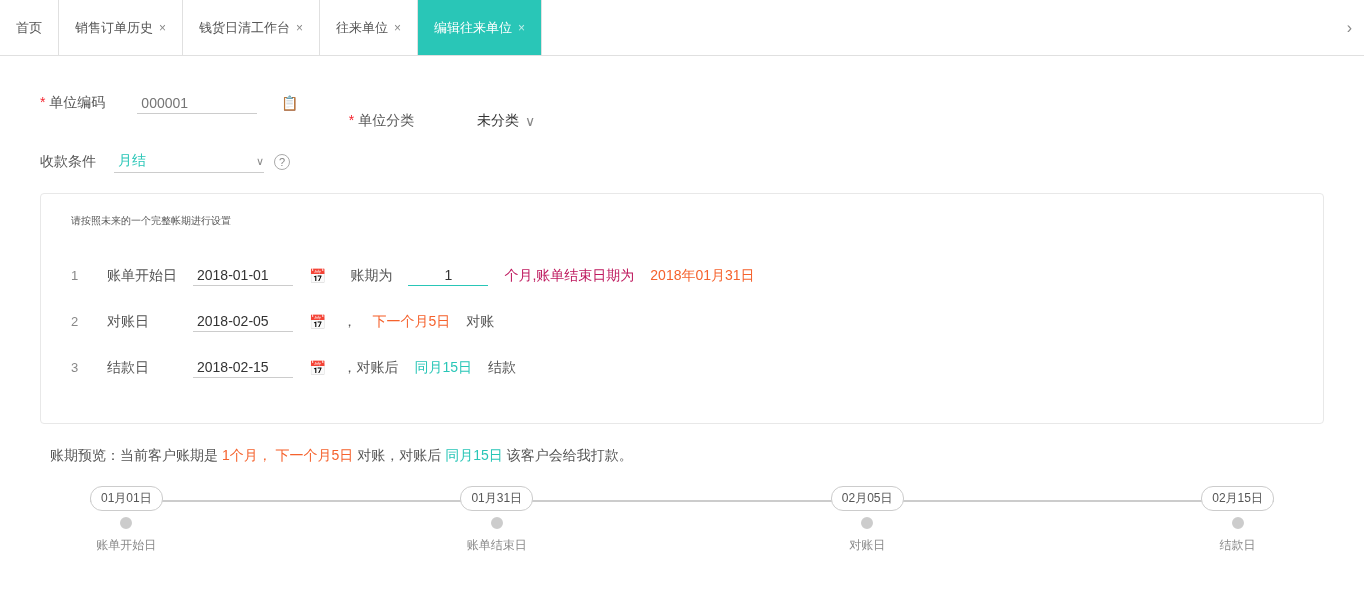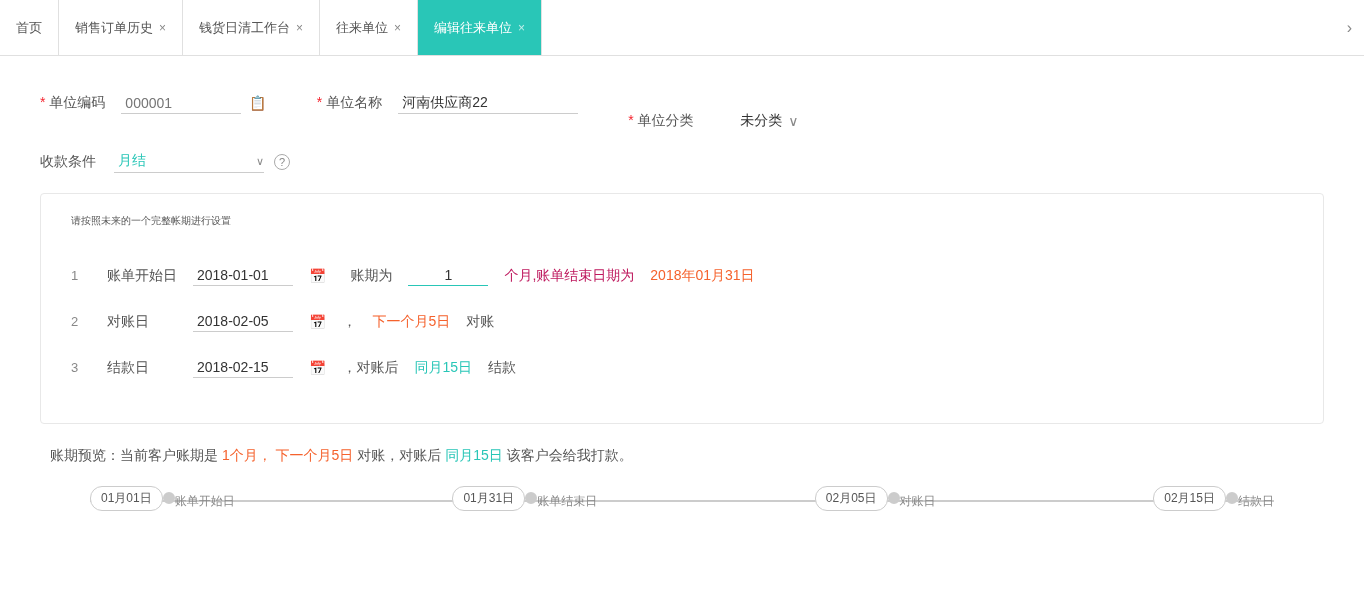--- a/index.html
+++ b/index.html
@@ -109,21 +109,21 @@
       padding: 2px 4px;
       font-size: 14px;
       color: #333;
       background: transparent;
       min-width: 120px;
     }
 
     .field-group {
       display: flex;
       align-items: center;
-      gap: 8px;
+      gap: 24px;
       margin-right: 40px;
     }
 
     .calendar-icon {
       color: #888;
       cursor: pointer;
       font-size: 14px;
     }
 
     
@@ -260,21 +260,21 @@
       height: 2px;
       background: #ccc;
     }
     .timeline-nodes {
       display: flex;
       justify-content: space-between;
       position: relative;
     }
     .timeline-node {
       display: flex;
-      flex-direction: row;
+      flex-direction: column;
       align-items: center;
       position: relative;
       text-align: right;
     }
     .node-circle {
       width: 12px;
       height: 12px;
       border-radius: 50%;
       background: #ccc;
       border: 2px solid #ccc;
@@ -327,24 +327,20 @@
 </div>
 
 <div class="main-content">
 
 
   <div class="form-row">
     <div class="field-group">
       <span class="form-label required-label">单位编码</span>
       <input class="input-field" type="text" style="width: 120px; color: rgb(187, 187, 187);" placeholder="000001">
       <span class="calendar-icon">📋</span>
-    </div>
-    <div class="field-group">
-      <span class="form-label required-label">单位名称</span>
-      <input class="input-field" type="text" style="width: 180px; color: rgb(51, 51, 51);" value="河南供应商22">
     </div>
     <div class="field-group" style="margin-right:0;margin-top:36px;">
       <span class="form-label required-label">单位分类</span>
       <div class="select-wrapper2">
         <span class="select-display2">未分类</span>
         <span style="color:#888; font-size:14px; cursor:pointer;">∨</span>
       </div>
     </div>
   </div>
 

